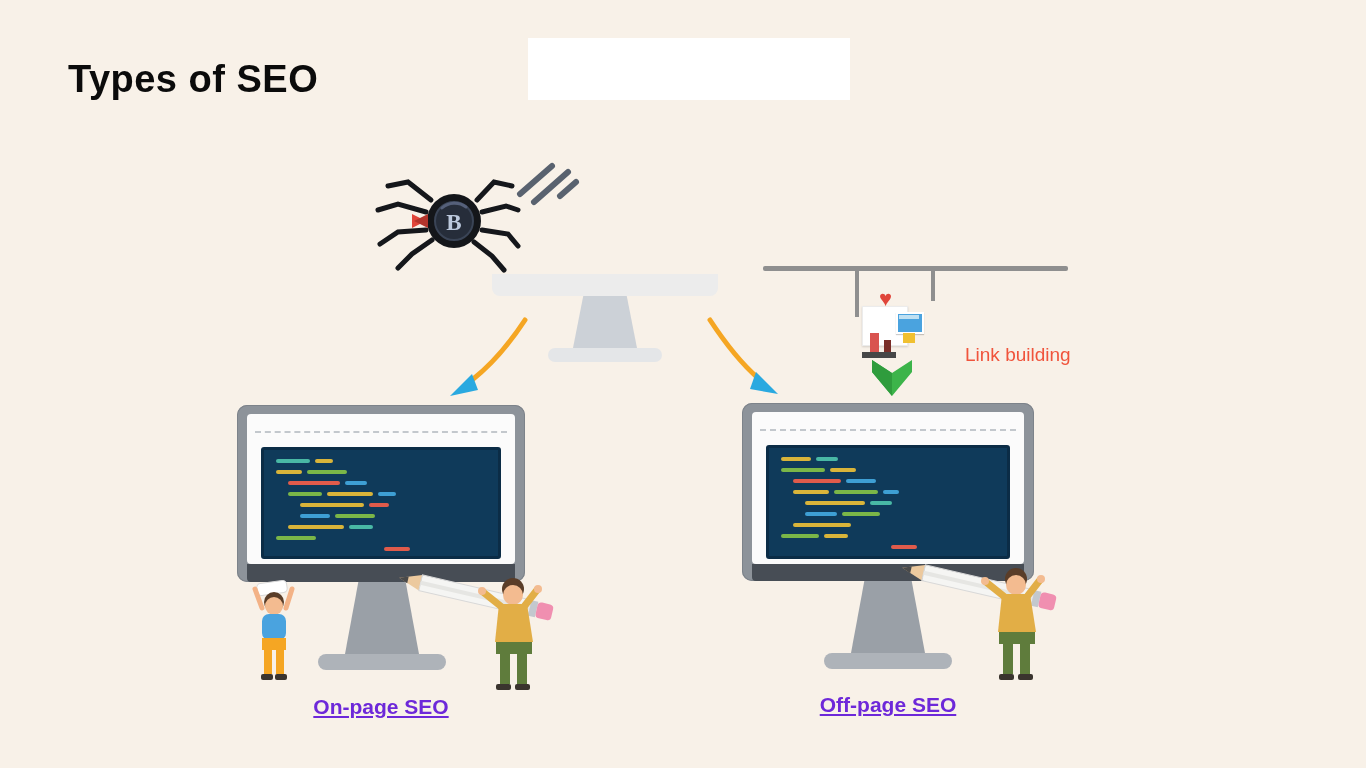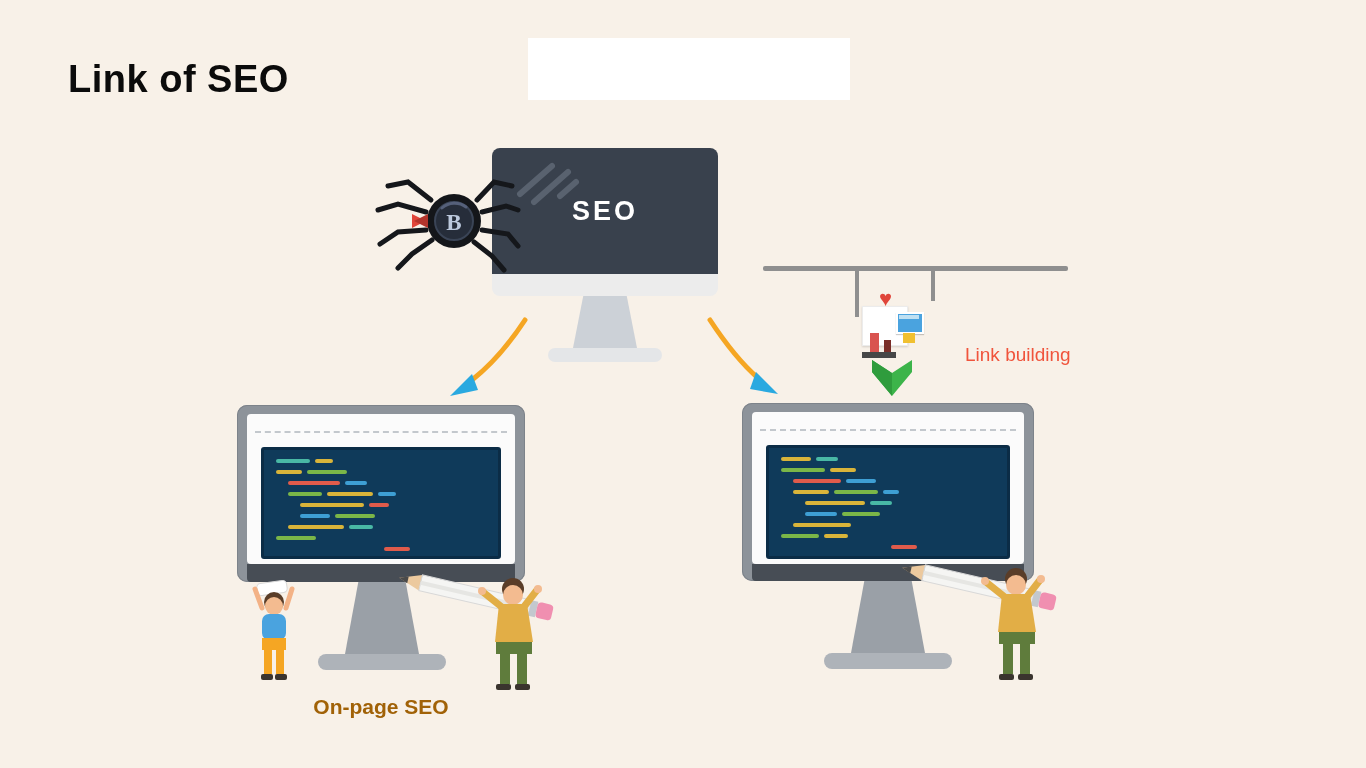--- a/index.html
+++ b/index.html
@@ -66,41 +66,38 @@
   .chin{background:#474d55;}
   .chin-l{left:247px;top:564px;width:268px;height:18px;border-radius:0 0 4px 4px;}
   .chin-r{left:752px;top:564px;width:272px;height:17px;border-radius:0 0 4px 4px;}
   .stand-w{background:#9aa0a7;clip-path:polygon(18% 0,82% 0,100% 100%,0 100%);}
   .stand-l{left:345px;top:582px;width:74px;height:72px;}
   .stand-r{left:851px;top:581px;width:74px;height:72px;}
   .base-w{background:#aeb3b9;border-radius:8px;}
   .base-l{left:318px;top:654px;width:128px;height:16px;}
   .base-r{left:824px;top:653px;width:128px;height:16px;}
 
-  .caption{font-size:21px;font-weight:bold;color:#a16207;text-align:center;}
+  .caption{font-size:21px;font-weight:bold;color:#6d28d9;text-align:center;text-decoration:underline;}
   .caption-l{left:237px;top:695px;width:288px;}
   .caption-r{left:742px;top:693px;width:292px;}
 
   .person-svg{z-index:6;}
   .cheer-svg{left:240px;top:580px;}
   .pencil-l-svg{left:395px;top:542px;}
   .pencil-r-svg{left:898px;top:532px;}
 </style>
 </head>
 <body>
 
 <div class="canvas">
 
   <div class="abs white-patch"></div>
 
-  <h1 class="abs page-title">Link of SEO</h1>
-
-  <div class="abs monitor-c">
-    <div class="monitor-c-label">SEO</div>
-  </div>
+  <h1 class="abs page-title">Types of SEO</h1>
+
   <svg class="abs dashes-svg" width="90" height="60" viewBox="0 0 90 60">
     <line x1="20" y1="42" x2="52" y2="14" stroke="#59626f" stroke-width="6" stroke-linecap="round"></line>
     <line x1="34" y1="50" x2="68" y2="20" stroke="#59626f" stroke-width="6" stroke-linecap="round"></line>
     <line x1="60" y1="44" x2="76" y2="30" stroke="#59626f" stroke-width="6" stroke-linecap="round"></line>
   </svg>
   <div class="abs monitor-c-chin"></div>
   <div class="abs stand-c"></div>
   <div class="abs base-c"></div>
 
   <svg class="abs spider-svg" width="156" height="150" viewBox="0 0 156 150">
@@ -292,14 +289,15 @@
     <circle cx="87" cy="49" r="4" fill="#f3bb90"></circle>
     <circle cx="143" cy="47" r="4" fill="#f3bb90"></circle>
     <path d="M104,62 L132,62 L138,100 L100,100 Z" fill="#e2ae46"></path>
     <rect x="101" y="100" width="36" height="12" fill="#5f7c3c"></rect>
     <rect x="105" y="112" width="10" height="30" fill="#5f7c3c"></rect>
     <rect x="122" y="112" width="10" height="30" fill="#5f7c3c"></rect>
     <rect x="101" y="142" width="15" height="6" rx="2" fill="#3a342e"></rect>
     <rect x="120" y="142" width="15" height="6" rx="2" fill="#3a342e"></rect>
   </svg>
 
+  <div class="abs caption caption-r">Off-page SEO</div>
 
 </div>
 
 </body></html>

